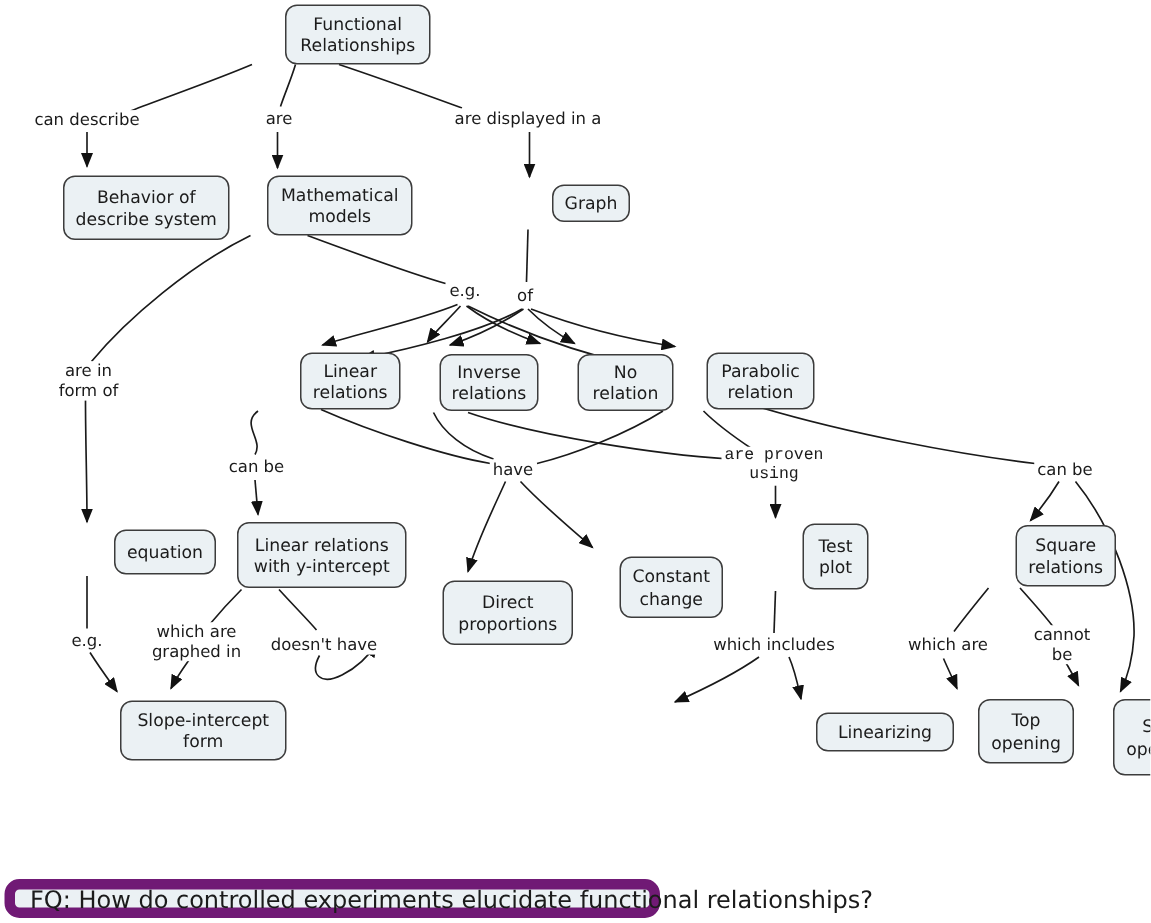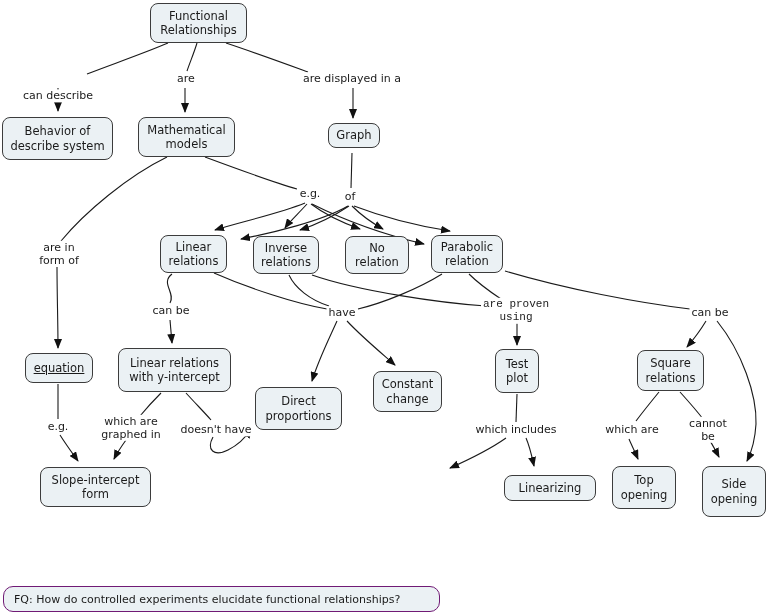--- a/index.html
+++ b/index.html
@@ -16,38 +16,39 @@
     position:absolute;
     background:#ebf1f4;
     border:1px solid #3c3c3c;
     border-radius:8px;
     display:flex; align-items:center; justify-content:center;
     text-align:center;
     white-space:pre-line;
     font-size:11.5px; line-height:1.25;
     box-sizing:border-box;
     padding:1px 3px;
+    margin-left:40px;
   }
   .elabel {
     position:absolute;
     transform:translate(-50%,-50%);
     background:#ffffff;
     padding:0 2px;
     text-align:center;
     white-space:pre-line;
     font-size:11px; line-height:1.2;
     color:#1b1b1b;
   }
   .fq {
     position:absolute;
     background:#ebf1f4;
-    border:1px solid #701a75;
+    border:7px solid #701a75;
     border-radius:10px;
     display:flex; align-items:center;
-    font-size:11px;
+    font-size:16px;
     box-sizing:border-box;
     padding:0 10px;
     white-space:nowrap;
   }
 </style>
 </head>
 <body>
 
 <div id="canvas">
 
@@ -115,40 +116,40 @@
 models</div>
   <div class="node" style="left:328px;top:123px;width:52px;height:25px;">Graph</div>
   <div class="node" style="left:160px;top:235px;width:67px;height:38px;">Linear
 relations</div>
   <div class="node" style="left:253px;top:236px;width:66px;height:38px;">Inverse
 relations</div>
   <div class="node" style="left:345px;top:236px;width:64px;height:38px;">No
 relation</div>
   <div class="node" style="left:431px;top:235px;width:72px;height:38px;">Parabolic
 relation</div>
-  <div class="node" style="left:25px;top:353px;width:68px;height:30px;text-decoration:underline;">equation</div>
+  <div class="node" style="left:36px;top:353px;width:68px;height:30px;">equation</div>
   <div class="node" style="left:118px;top:348px;width:113px;height:44px;">Linear relations
 with y-intercept</div>
   <div class="node" style="left:255px;top:387px;width:87px;height:43px;">Direct
 proportions</div>
   <div class="node" style="left:373px;top:371px;width:69px;height:41px;">Constant
 change</div>
   <div class="node" style="left:495px;top:349px;width:44px;height:44px;">Test
 plot</div>
   <div class="node" style="left:637px;top:350px;width:67px;height:41px;">Square
 relations</div>
   <div class="node" style="left:40px;top:467px;width:111px;height:40px;">Slope-intercept
 form</div>
   <div class="node" style="left:504px;top:475px;width:92px;height:26px;">Linearizing</div>
   <div class="node" style="left:612px;top:466px;width:64px;height:43px;">Top
 opening</div>
   <div class="node" style="left:702px;top:466px;width:64px;height:51px;">Side
 opening</div>
 
-  <div class="elabel" style="left:58px;top:96px;">can describe</div>
+  <div class="elabel" style="left:58px;top:80px;">can describe</div>
   <div class="elabel" style="left:186px;top:79px;">are</div>
   <div class="elabel" style="left:352px;top:79px;">are displayed in a</div>
   <div class="elabel" style="left:310px;top:194px;">e.g.</div>
   <div class="elabel" style="left:350px;top:197px;">of</div>
   <div class="elabel" style="left:59px;top:254px;">are in
 form of</div>
   <div class="elabel" style="left:171px;top:311px;">can be</div>
   <div class="elabel" style="left:342px;top:313px;">have</div>
   <div class="elabel" style="left:516px;top:311px;font-family:Liberation Mono, monospace;">are proven
 using</div>

